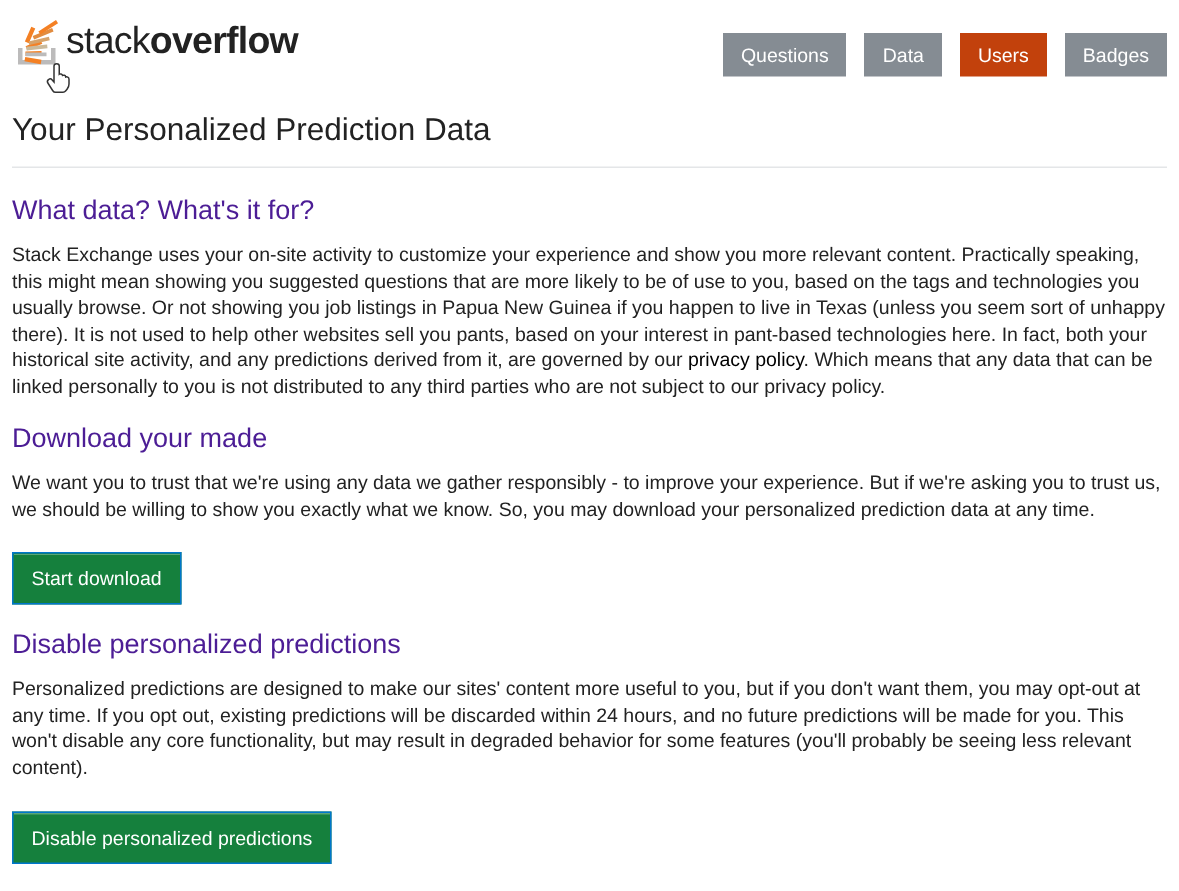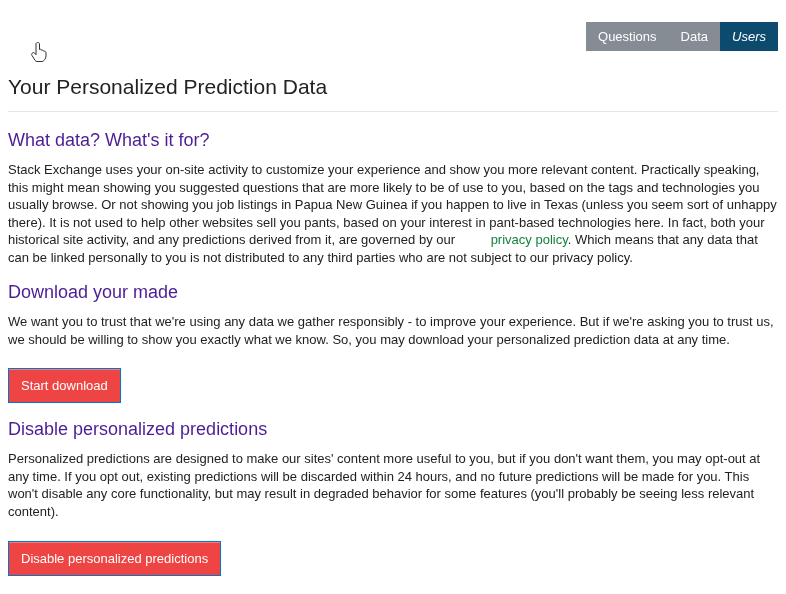--- a/index.html
+++ b/index.html
@@ -35,34 +35,34 @@
     }
     .logo-text .bold { font-weight: 700; }
     .logo-icon svg { display: block; }
     .cursor-icon {
       position: absolute;
       left: 22px;
       top: 36px;
     }
     .nav {
       display: flex;
-      gap: 0;
+      gap: 12px;
       padding-top: 16px;
     }
     .nav-btn {
       display: inline-block;
       padding: 7px 12px;
       background: #858c93;
       color: #fff;
       font-size: 13px;
       cursor: pointer;
       border: none;
       text-align: center;
     }
-    .nav-btn.active { background: #0c4a6e; font-style: italic; }
+    .nav-btn.active { background: #c2410c; }
     h1.page-title {
       font-size: 21px;
       font-weight: 400;
       color: #222;
       margin-bottom: 12px;
     }
     hr.divider {
       border: none;
       border-top: 1px solid #e4e6e8;
       margin-bottom: 18px;
@@ -73,50 +73,65 @@
       color: #4c1d95;
       margin-bottom: 10px;
       margin-top: 16px;
     }
     .body-text {
       font-size: 13px;
       line-height: 1.35;
       color: #222;
       margin-bottom: 6px;
     }
-    .link { color: #15803d; cursor: pointer; margin-left: 32px; }
+    .link { color: #000000; cursor: pointer; }
     .btn-blue {
       display: inline-block;
-      background: #ef4444;
+      background: #15803d;
       color: #fff;
       border: 1px solid #07c;
       padding: 9px 12px;
       font-size: 13px;
       cursor: pointer;
       box-shadow: inset 0 1px 0 rgba(255,255,255,0.3);
       margin-top: 14px;
     }
   </style>
 </head>
 <body>
 
 
 
 <div class="header">
   <div class="logo-wrap">
+    <div class="logo">
+      <span class="logo-icon">
+        <svg width="30" height="34" viewBox="0 0 30 34">
+          <path d="M24 30v-8h3v11H2V22h3v8h19z" fill="#bcbbbb"></path>
+          <path d="M7 19l2.5-10.5 2.8.7L9.8 19.7 7 19zm1 3l9-6 1.7 2.4-9 6L8 22zm.5 3.5l10.5-2.3.6 2.9-10.5 2.3-.6-2.9zM9 29h11v3H9v-3z" fill="#f48024" transform="rotate(10 14 16)"></path>
+          <rect x="7" y="25" width="14" height="2.5" fill="#bcbbbb"></rect>
+          <rect x="7.5" y="20.5" width="14" height="2.5" fill="#cbba9b" transform="rotate(-6 14 21)"></rect>
+          <rect x="9" y="16" width="14" height="2.5" fill="#d6a36b" transform="rotate(-13 16 17)"></rect>
+          <rect x="11.5" y="11.5" width="14" height="2.5" fill="#e28c3f" transform="rotate(-22 18 12)"></rect>
+          <rect x="15" y="7" width="14" height="2.5" fill="#f48024" transform="rotate(-33 22 8)"></rect>
+        </svg>
+      </span>
+      <span class="logo-text"><span>stack</span><span class="bold">overflow</span></span>
+    </div>
     <span class="cursor-icon">
       <svg width="18" height="20" viewBox="0 0 18 20">
         <path d="M6 2c0-1 1-1.5 1.8-1.5.9 0 1.7.6 1.7 1.5v5.5c.6-.4 1.9-.4 2.2.8.7-.4 2-.2 2.1 1 .7-.3 2.2.1 2.2 1.5v3.2c0 1.5-.5 2.5-1.3 3.5l-1 1.2c-.4.5-1 .8-1.7.8H7c-.7 0-1.4-.4-1.8-1L2 13.5c-.6-.9-.4-2 .5-2.6.7-.5 1.7-.3 2.3.4L6 12.7V2z" fill="#fff" stroke="#333" stroke-width="1"></path>
       </svg>
     </span>
   </div>
   <div class="nav">
     <span class="nav-btn">Questions</span>
     <span class="nav-btn">Data</span>
     <span class="nav-btn active">Users</span>
+    <span class="nav-btn">Badges</span>
   </div>
 </div>
 
 <h1 class="page-title">Your Personalized Prediction Data</h1>
 <hr class="divider">
 
 <h2 class="section-heading">What data? What's it for?</h2>
 <p class="body-text"><span>Stack Exchange uses your on-site activity to customize your experience and show you more relevant content. Practically speaking, this might mean showing you suggested questions that are more likely to be of use to you, based on the tags and technologies you usually browse. Or not showing you job listings in Papua New Guinea if you happen to live in Texas (unless you seem sort of unhappy there). It is not used to help other websites sell you pants, based on your interest in pant-based technologies here. In fact, both your historical site activity, and any predictions derived from it, are governed by our </span><span class="link">privacy policy</span><span>. Which means that any data that can be linked personally to you is not distributed to any third parties who are not subject to our privacy policy.</span></p>
 
 <h2 class="section-heading">Download your made</h2>

